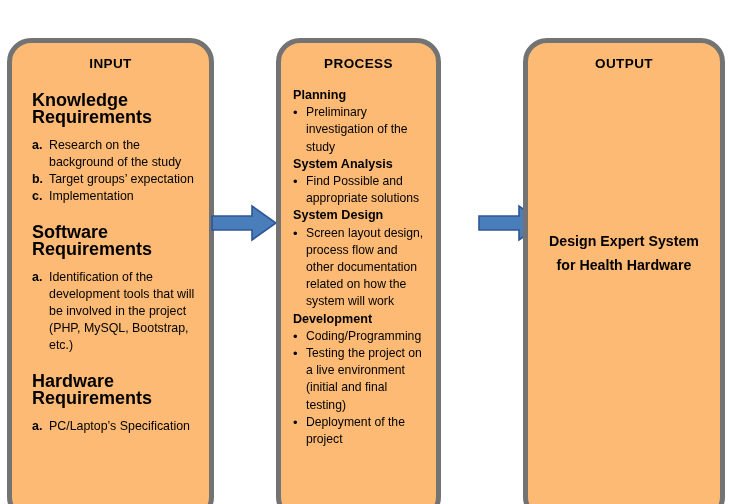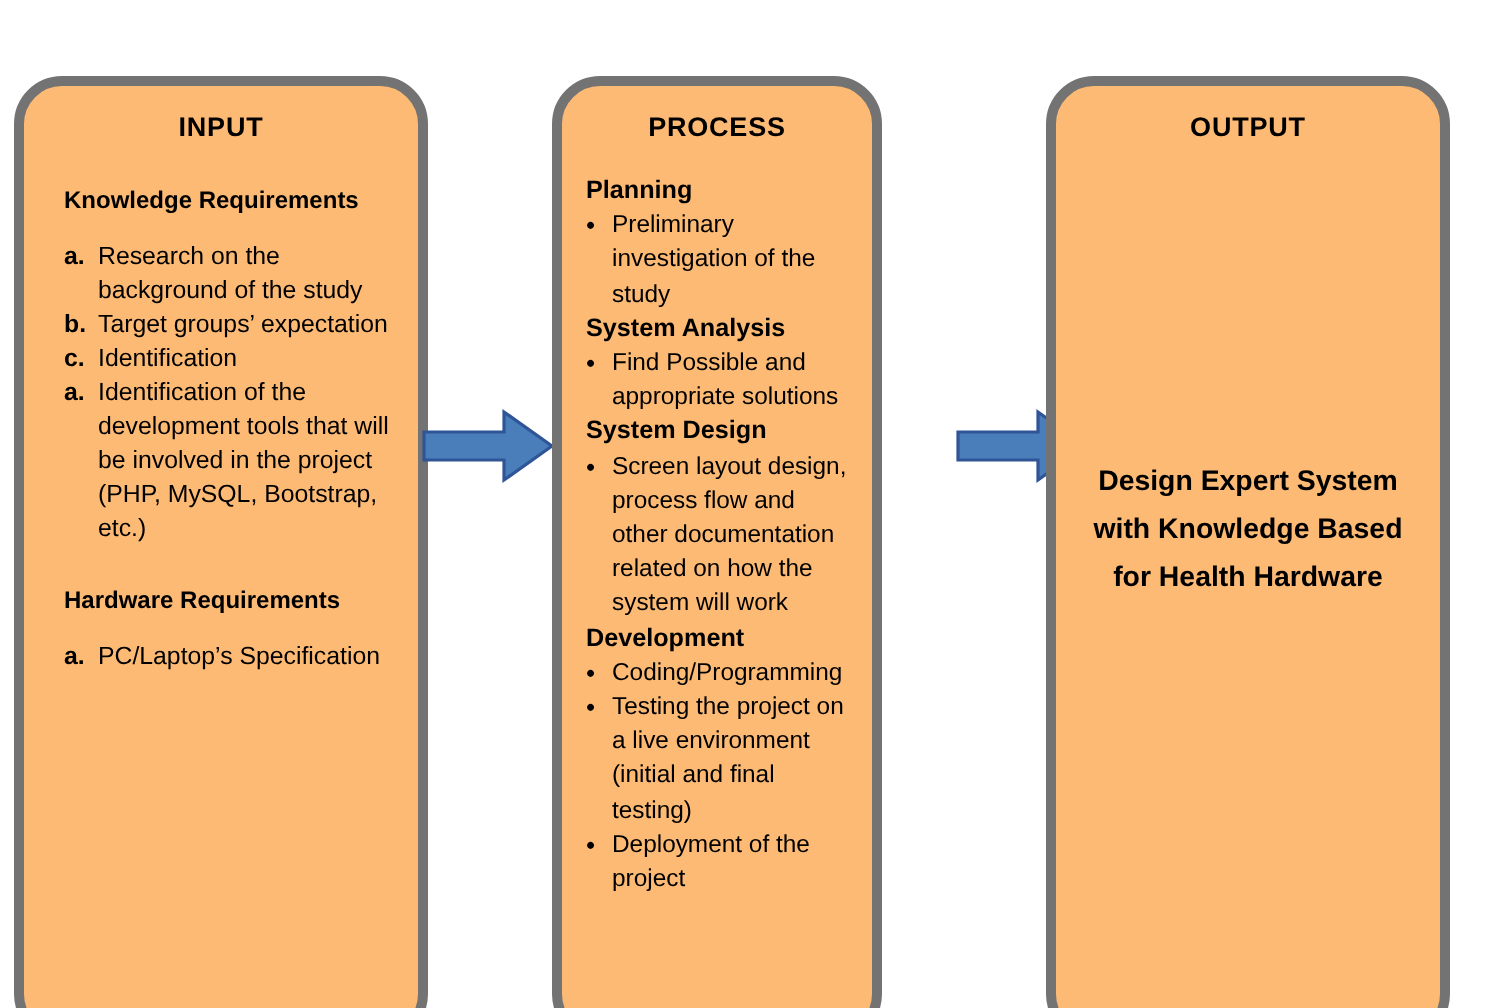--- a/index.html
+++ b/index.html
@@ -47,21 +47,21 @@
   }
 
   
   .input-body {
     padding: 0 8px 0 20px;
     font-size: 12.4px;
     line-height: 17px;
   }
   .grp-head {
     font-weight: bold;
-    font-size: 12px;
+    font-size: 18px;
     margin-top: 19px;
     margin-bottom: 11px;
   }
   .grp-head.first { margin-top: 21px; }
 
   .lettered {
     list-style: none;
     margin: 0;
     padding: 0;
   }
@@ -149,24 +149,25 @@
         <li>
           <span class="mark">a.</span>
           <span class="txt">Research on the background of the study</span>
         </li>
         <li>
           <span class="mark">b.</span>
           <span class="txt">Target groups’ expectation</span>
         </li>
         <li>
           <span class="mark">c.</span>
-          <span class="txt">Identification</span>
+          <span class="txt">Implementation</span>
         </li>
       </ul>
 
+      <div class="grp-head">Software Requirements</div>
       <ul class="lettered">
         <li>
           <span class="mark">a.</span>
           <span class="txt">Identification of the development tools that will be involved in the project (PHP, MySQL, Bootstrap, etc.)</span>
         </li>
       </ul>
 
       <div class="grp-head">Hardware Requirements</div>
       <ul class="lettered">
         <li>
@@ -252,18 +253,17 @@
   <div class="arrow" id="arrow-2">
     <svg viewBox="0 0 66 40" preserveAspectRatio="none">
       <polygon points="1,13 41,13 41,3 65,20 41,37 41,27 1,27" fill="#4A7EBB" stroke="#2F5597" stroke-width="1.6" stroke-linejoin="miter"></polygon>
     </svg>
   </div>
 
   <div class="panel" id="panel-output">
     <div class="panel-title">OUTPUT</div>
     <div class="output-body">
       <div>Design Expert System</div>
-      <div>with Knowledge Based</div>
       <div>for Health Hardware</div>
     </div>
   </div>
 
 </div>
 
 </body></html>

